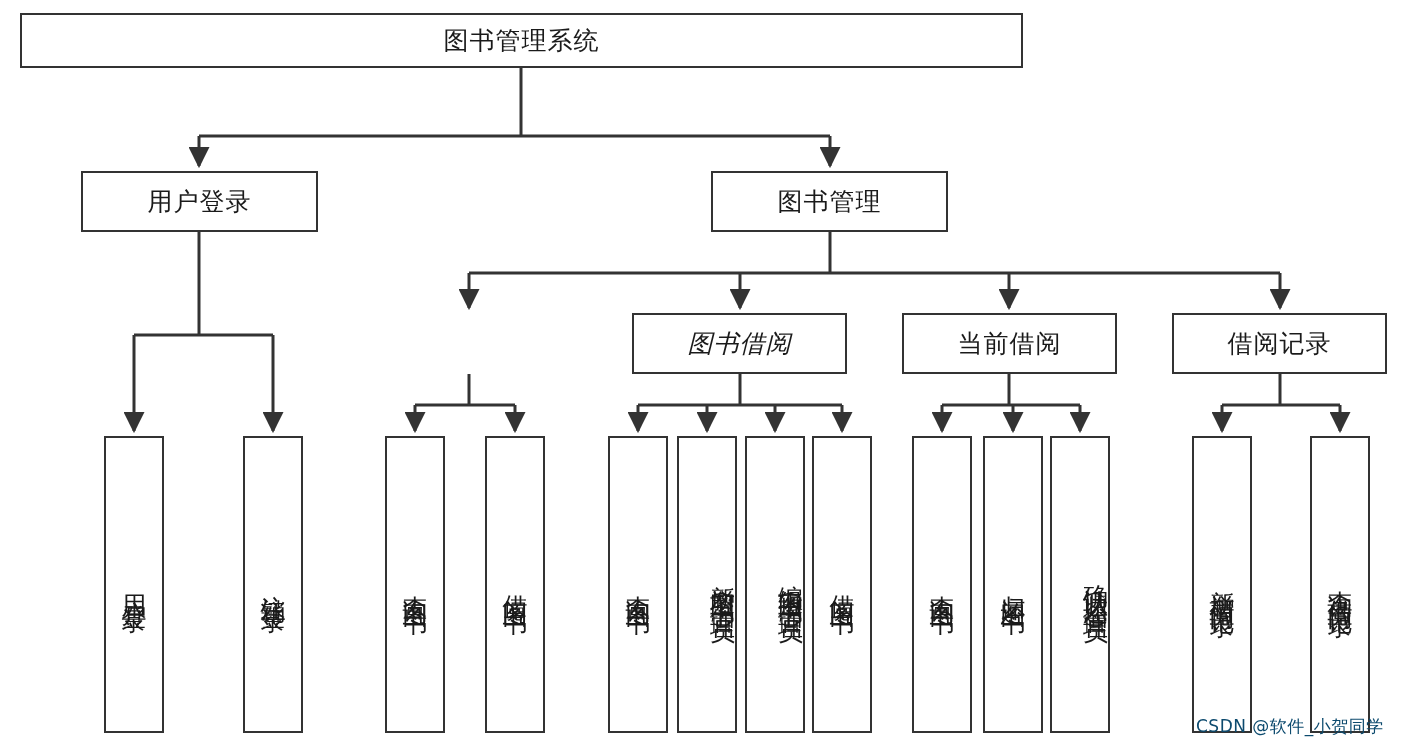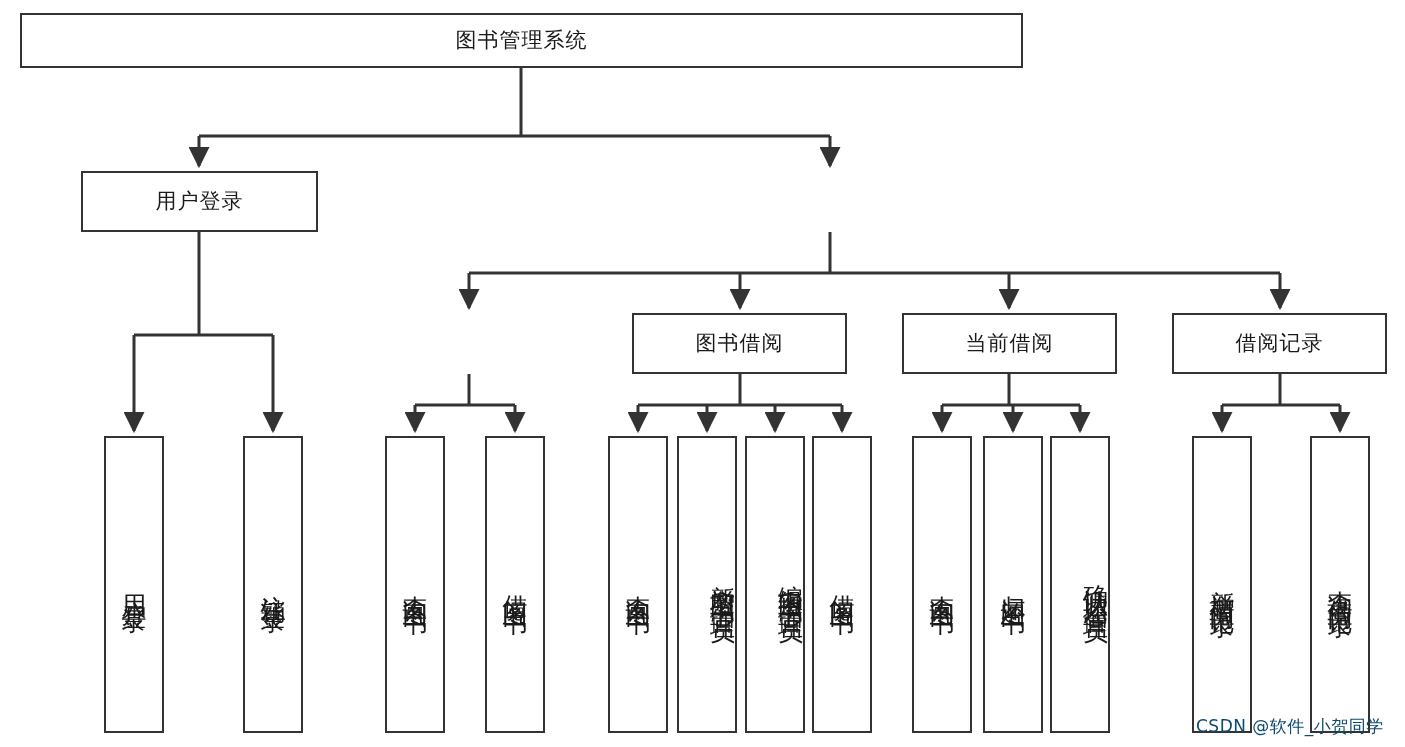--- a/index.html
+++ b/index.html
@@ -29,21 +29,21 @@
     position: absolute;
     box-sizing: border-box;
     background: #ffffff;
     border: 2px solid #333333;
     display: flex;
     align-items: center;
     justify-content: center;
     color: #1a1a1a;
   }
   .node-h {
-    font-size: 21px;
+    font-size: 25px;
     line-height: 1.2;
     letter-spacing: 1px;
     white-space: nowrap;
   }
   .node-v {
     writing-mode: vertical-rl;
     text-orientation: upright;
     font-size: 25px;
     line-height: 1.0;
     letter-spacing: 5px;
@@ -114,22 +114,23 @@
       <path d="M 1280 374 L 1280 405"></path>
       <path d="M 1222 405 L 1340 405"></path>
       <path d="M 1222 405 L 1222 431" marker-end="url(#arrow)"></path>
       <path d="M 1340 405 L 1340 431" marker-end="url(#arrow)"></path>
     </g>
   </svg>
 
   <div class="node node-h" style="left: 20px; top: 13px; width: 1003px; height: 55px; border-color: rgb(51, 51, 51); background: rgb(255, 255, 255); color: rgb(26, 26, 26);">图书管理系统</div>
 
   <div class="node node-h" style="left: 81px; top: 171px; width: 237px; height: 61px; border-color: rgb(51, 51, 51); background: rgb(255, 255, 255); color: rgb(26, 26, 26);">用户登录</div>
+  <div class="node node-h" style="left: 711px; top: 171px; width: 237px; height: 61px; border-color: rgb(51, 51, 51); background: rgb(255, 255, 255); color: rgb(26, 26, 26);">图书管理</div>
 
-  <div class="node node-h" style="left: 632px; top: 313px; width: 215px; height: 61px; border-color: rgb(51, 51, 51); background: rgb(255, 255, 255); color: rgb(26, 26, 26);">图书借阅</div>
+  <div class="node node-h" style="left: 632px; top: 313px; width: 215px; height: 61px; border-color: rgb(51, 51, 51); background: rgb(255, 255, 255); color: rgb(26, 26, 26); font-style: italic;">图书借阅</div>
   <div class="node node-h" style="left: 1172px; top: 313px; width: 215px; height: 61px; border-color: rgb(51, 51, 51); background: rgb(255, 255, 255); color: rgb(26, 26, 26);">借阅记录</div>
   <div class="node node-h" style="left: 902px; top: 313px; width: 215px; height: 61px; border-color: rgb(51, 51, 51); background: rgb(255, 255, 255); color: rgb(26, 26, 26);">当前借阅</div>
 
   <div class="node node-v midstart" style="left: 104px; top: 436px; width: 60px; height: 297px; border-color: rgb(51, 51, 51); background: rgb(255, 255, 255); color: rgb(26, 26, 26);">用户登录</div>
   <div class="node node-v midstart" style="left: 243px; top: 436px; width: 60px; height: 297px; border-color: rgb(51, 51, 51); background: rgb(255, 255, 255); color: rgb(26, 26, 26);">注销登录</div>
   <div class="node node-v midstart" style="left: 385px; top: 436px; width: 60px; height: 297px; border-color: rgb(51, 51, 51); background: rgb(255, 255, 255); color: rgb(26, 26, 26);">查询图书</div>
   <div class="node node-v midstart" style="left: 485px; top: 436px; width: 60px; height: 297px; border-color: rgb(51, 51, 51); background: rgb(255, 255, 255); color: rgb(26, 26, 26);">借阅图书</div>
   <div class="node node-v midstart" style="left: 608px; top: 436px; width: 60px; height: 297px; border-color: rgb(51, 51, 51); background: rgb(255, 255, 255); color: rgb(26, 26, 26);">查询图书</div>
   <div class="node node-v" style="left: 677px; top: 436px; width: 60px; height: 297px; border-color: rgb(51, 51, 51); background: rgb(255, 255, 255); color: rgb(26, 26, 26);">新增图书（管理员）</div>
   <div class="node node-v" style="left: 745px; top: 436px; width: 60px; height: 297px; border-color: rgb(51, 51, 51); background: rgb(255, 255, 255); color: rgb(26, 26, 26);">编辑图书（管理员）</div>

